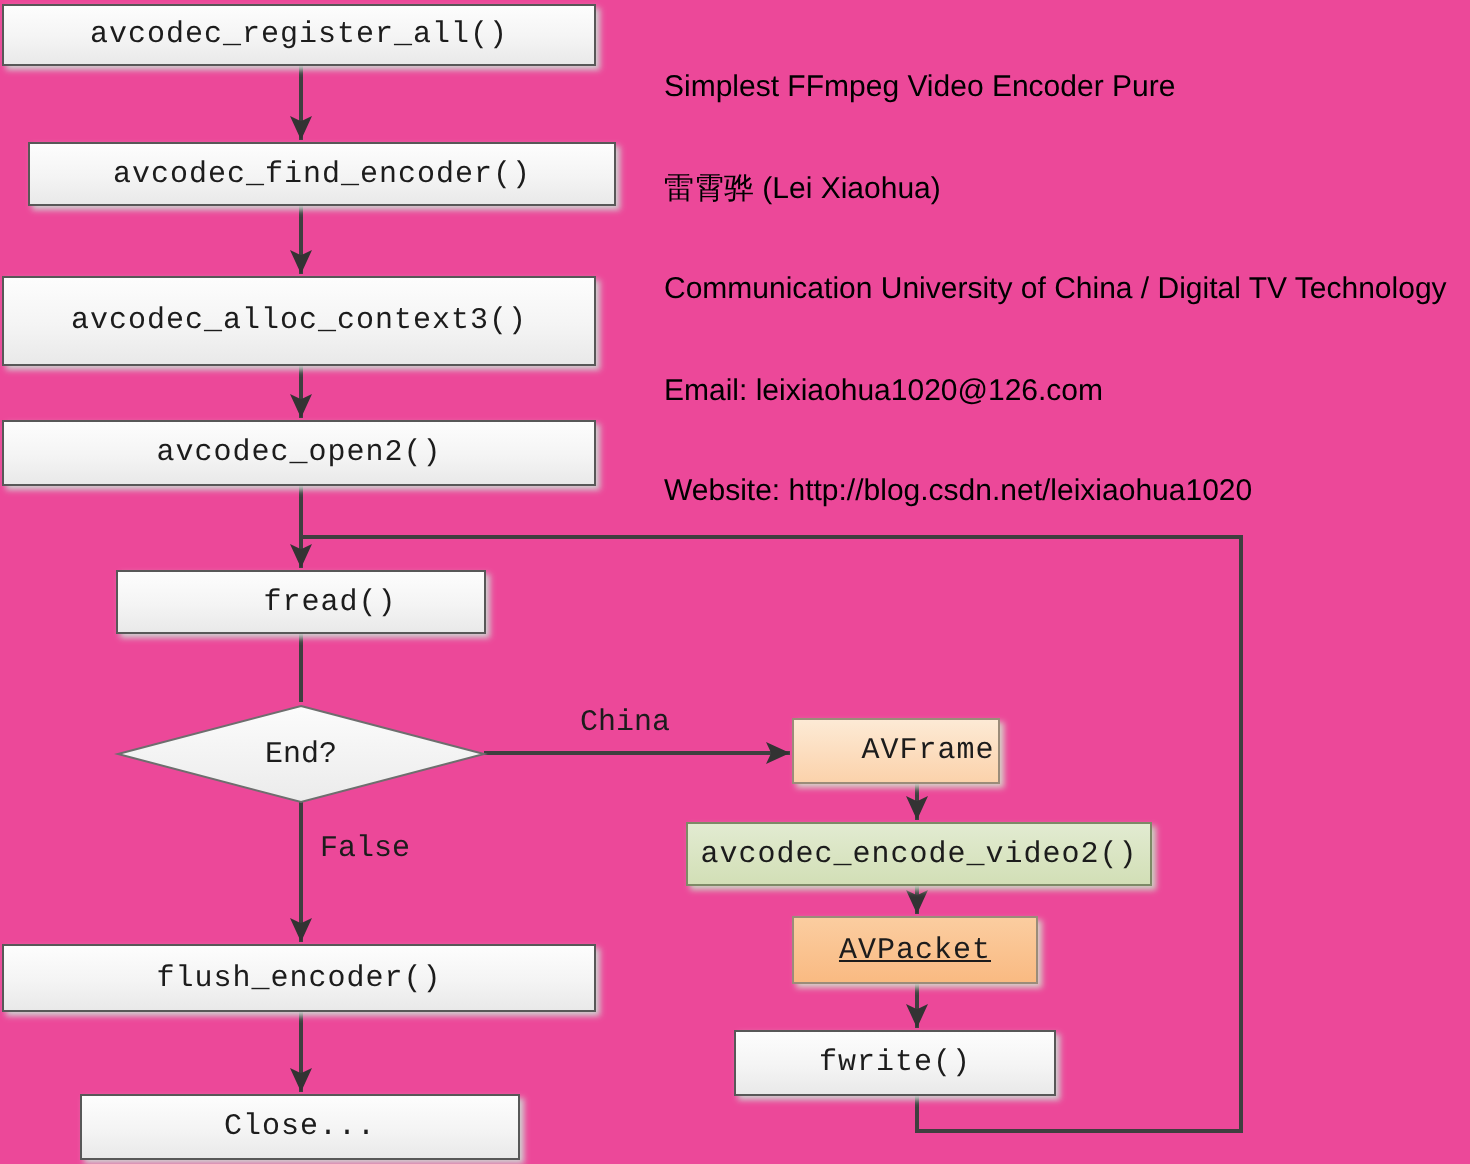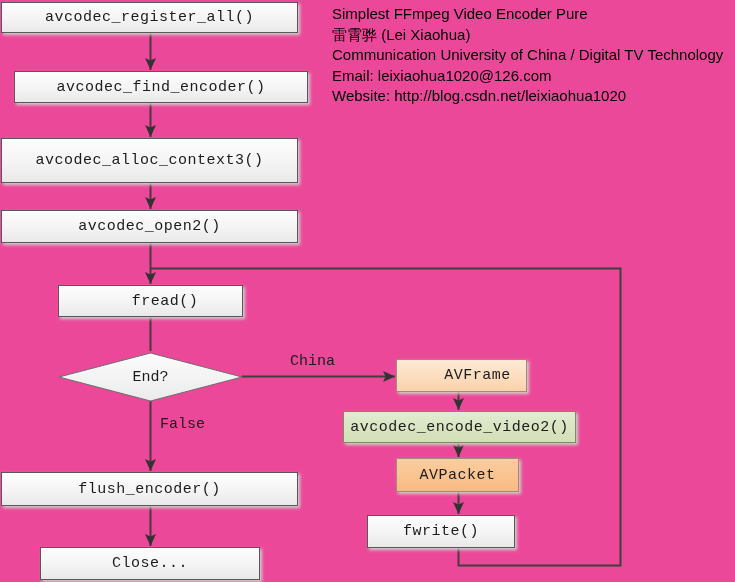--- a/index.html
+++ b/index.html
@@ -39,20 +39,21 @@
   }
   .frame {
     background: linear-gradient(180deg, #fdead5 0%, #fbd2ab 100%);
     border: 1px solid #9b8c79;
     box-shadow: 2px 2px 3px #d6cfc6;
   }
   .packet {
     background: linear-gradient(180deg, #fbcda0 0%, #f9ba82 100%);
     border: 1px solid #9b8c79;
     box-shadow: 2px 2px 3px #d6cfc6;
+    text-decoration: underline;
   }
   .encode {
     background: linear-gradient(180deg, #e2ebd1 0%, #d2dfb6 100%);
     border: 1px solid #7d8a66;
     box-shadow: 2px 2px 3px #ccd2c2;
   }
   .edge-label {
     position: absolute;
     font-family: "Liberation Mono", "DejaVu Sans Mono", monospace;
     font-size: 15px;
@@ -71,21 +72,21 @@
     color: #1c1c1c;
   }
   .header {
     position: absolute;
     left: 332px; top: 4px;
     width: 400px;
     font-size: 15px;
     line-height: 20.5px;
     color: #000000;
   }
-  .header div { white-space: nowrap; }
+  .header div { white-space: nowrap; margin-top: 30px; }
 </style>
 </head>
 <body>
 
 <div class="stage">
 
   <svg class="wires" aria-hidden="true">
     <defs>
       <marker id="arrow" markerUnits="userSpaceOnUse" markerWidth="16" markerHeight="13" refX="12" refY="5.5" orient="auto">
         <path d="M0,0 L12,5.5 L0,11 L2.6,5.5 Z" fill="#333333"></path>
@@ -124,27 +125,27 @@
   <div class="node proc" style="left:1px; top:210px; width:297px; height:33px;">avcodec_open2()</div>
 
   <div class="node proc" style="left:58px; top:285px; width:185px; height:32px;padding-left:29px;">fread()</div>
 
   <div class="diamond-label">End?</div>
 
   <div class="node proc" style="left:1px; top:472px; width:297px; height:34px;">flush_encoder()</div>
 
   <div class="node proc" style="left:40px; top:547px; width:220px; height:33px;">Close...</div>
 
-  <div class="node frame" style="left:396px; top:359px; width:131px; height:33px;padding-left:32px;">AVFrame</div>
+  <div class="node frame" style="left:396px; top:359px; width:104px; height:33px;padding-left:32px;">AVFrame</div>
 
   <div class="node encode" style="left:343px; top:411px; width:233px; height:32px;">avcodec_encode_video2()</div>
 
   <div class="node packet" style="left:396px; top:458px; width:123px; height:34px;">AVPacket</div>
 
-  <div class="node proc" style="left:367px; top:515px; width:148px; height:33px;">fwrite()</div>
+  <div class="node proc" style="left:367px; top:515px; width:161px; height:33px;">fwrite()</div>
 
   <div class="edge-label" style="left:290px; top:353px;">China</div>
 
   <div class="edge-label" style="left:160px; top:416px;">False</div>
 
   <div class="header">
     <div>Simplest FFmpeg Video Encoder Pure</div>
     <div>雷霄骅 (Lei Xiaohua)</div>
     <div>Communication University of China / Digital TV Technology</div>
     <div>Email: leixiaohua1020@126.com</div>

